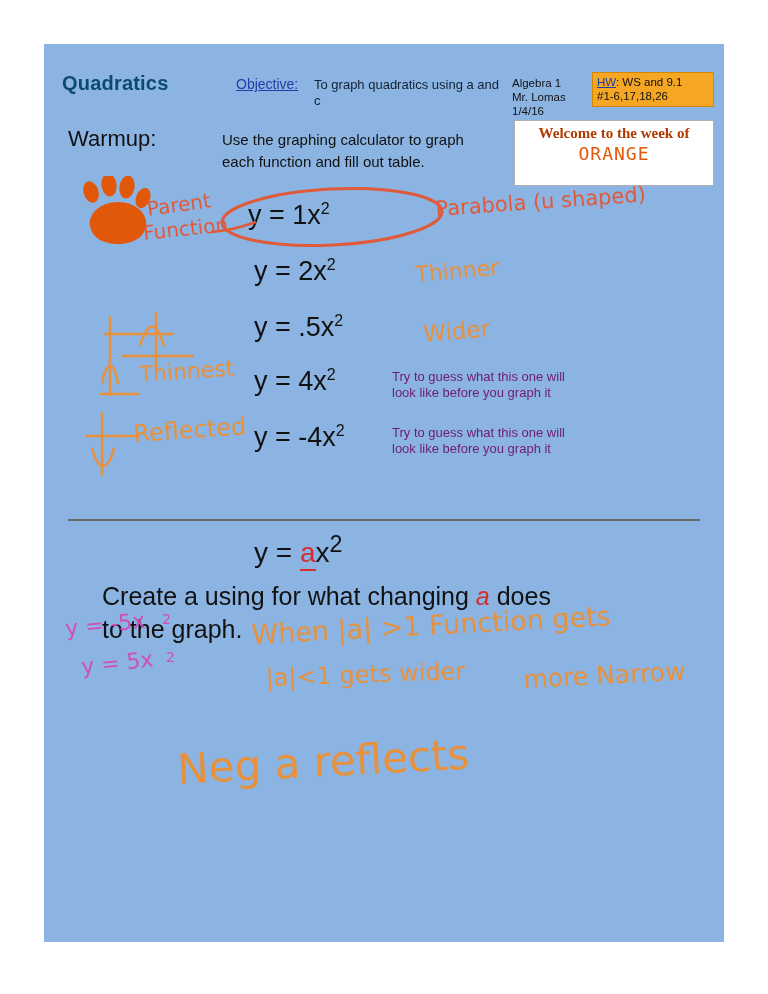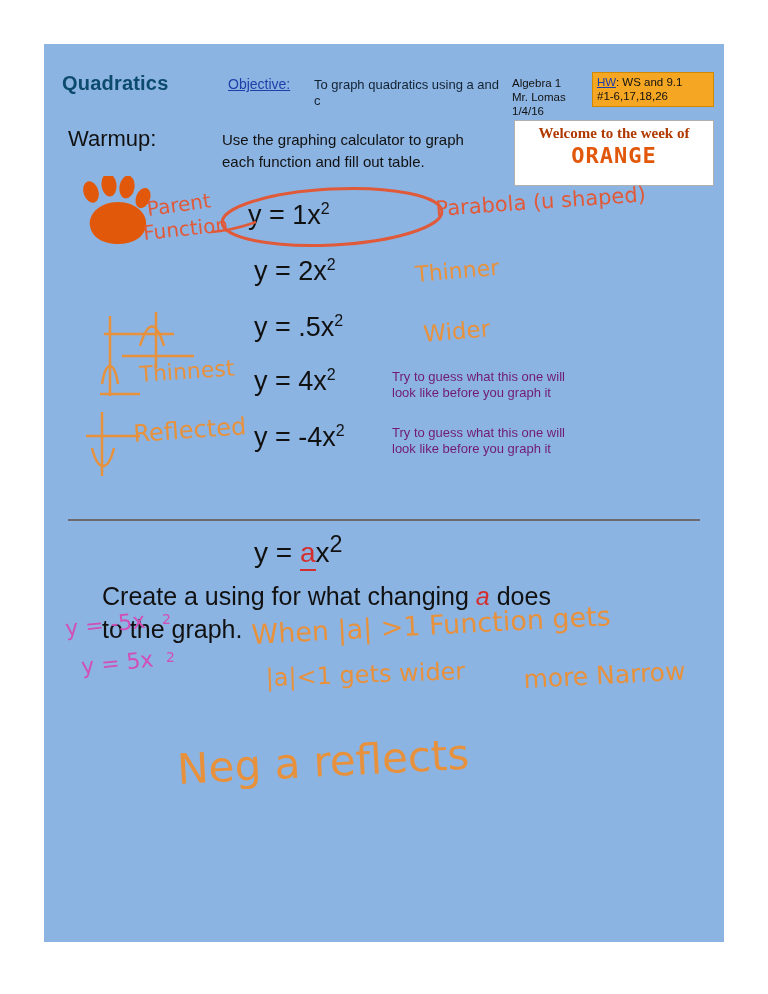--- a/index.html
+++ b/index.html
@@ -29,21 +29,21 @@
 
   
   #title-quadratics {
     left: 18px; top: 28px;
     font-size: 20px;
     font-weight: bold;
     color: #0c4a6e;
     letter-spacing: 0.2px;
   }
   #objective-label {
-    left: 184px; top: 32px;
+    left: 192px; top: 32px;
     font-size: 14px;
     color: #1f3fa8;
     text-decoration: underline;
   }
   #objective-text {
     left: 270px; top: 33px;
     width: 185px;
     font-size: 13px;
     color: #123;
     line-height: 16px;
@@ -99,22 +99,22 @@
   #welcome-line {
     margin-top: 4px;
     font-family: Liberation Serif, serif;
     font-weight: bold;
     font-size: 15px;
     color: #b03a00;
   }
   #welcome-word {
     margin-top: 1px;
     font-family: "DejaVu Sans Mono", monospace;
-    font-weight: bold;
-    font-size: 22px;
+    font-weight: normal;
+    font-size: 18px;
     letter-spacing: 1px;
     color: #e2580a;
   }
 
   
   #paw {
     left: 34px; top: 132px;
     width: 84px; height: 70px;
   }
 

